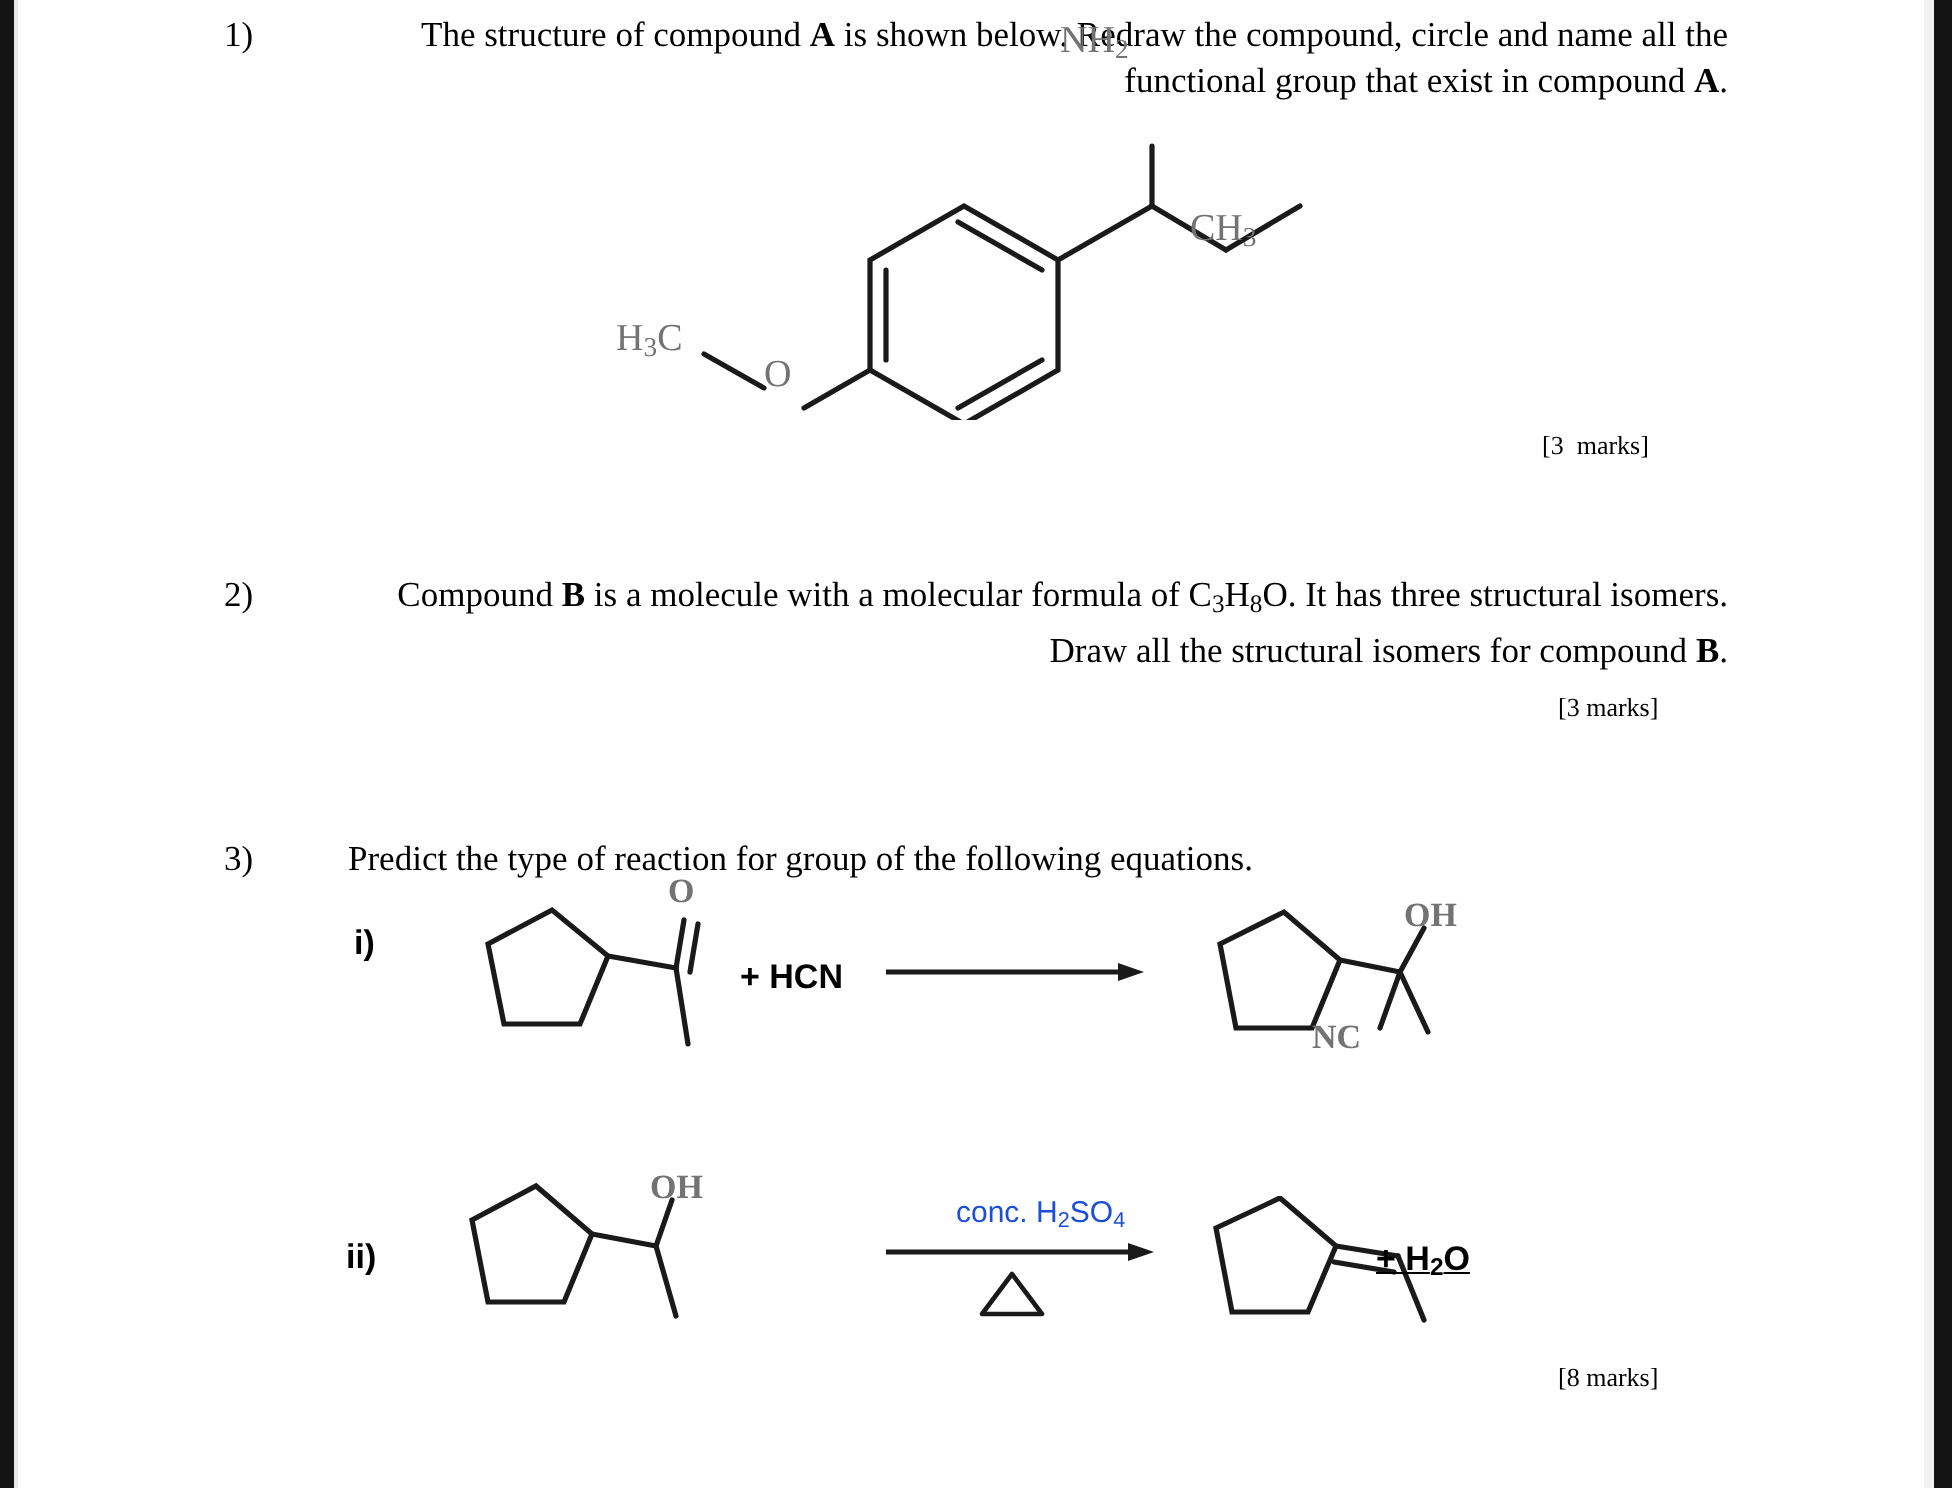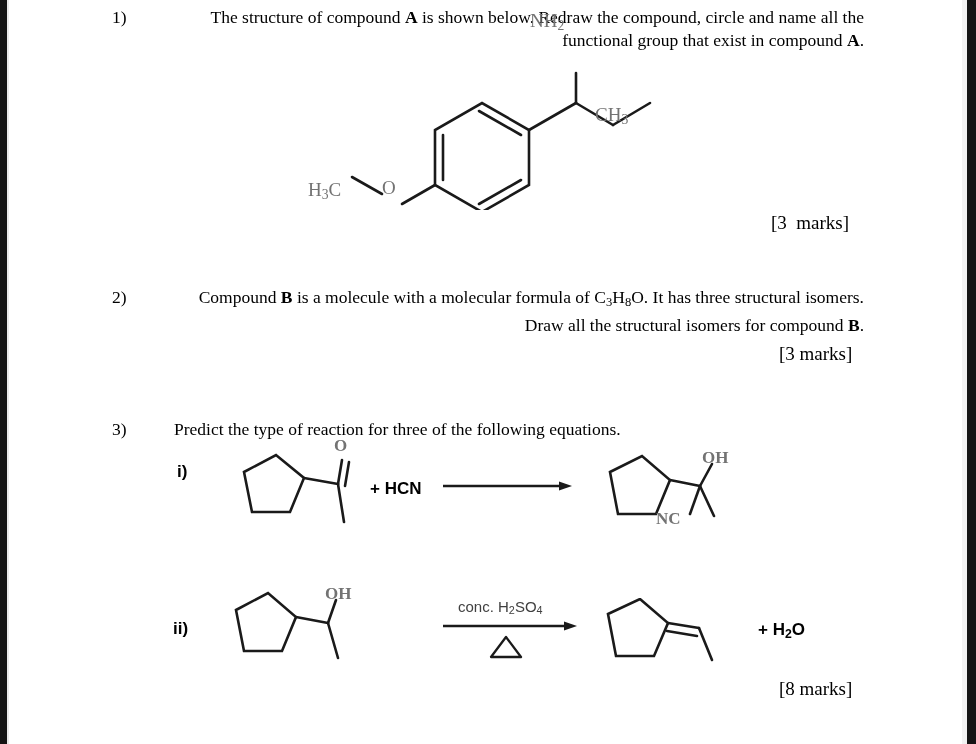--- a/index.html
+++ b/index.html
@@ -58,21 +58,21 @@
     text-align: right;
   }
   .q-text b { font-weight: bold; }
   sub {
     font-size: 0.72em;
     vertical-align: -0.22em;
   }
 
   .marks {
     position: absolute;
-    font-size: 19px;
+    font-size: 13px;
     line-height: 22px;
     white-space: pre;
   }
 
   .struct {
     position: absolute;
   }
 
   
   .rxn-label {
@@ -81,21 +81,22 @@
     font-weight: bold;
     font-size: 17px;
     white-space: nowrap;
   }
   .cond-label {
     position: absolute;
     font-family: "Liberation Sans", sans-serif;
     font-weight: normal;
     font-size: 15px;
     white-space: nowrap;
-    color: #404040;
+    color: #1d4ed8;
+    margin-left: 20px;
   }
   .atom-label {
     position: absolute;
     font-family: Liberation Serif, serif;
     font-size: 19px;
     font-weight: normal;
     white-space: nowrap;
     color: #737373;
   }
   .atom-label.bold {
@@ -145,21 +146,21 @@
     </svg>
     
     <div class="atom-label" style="left:200px; top:-50px;">
       <span>NH</span><sub>2</sub>
     </div>
     
     <div class="atom-label" style="left:265px; top:44px;">
       <span>CH</span><sub>3</sub>
     </div>
     
-    <div class="atom-label" style="left:-22px; top:99px;margin-top:20px;">
+    <div class="atom-label" style="left:-22px; top:99px;">
       <span>H</span><sub>3</sub><span>C</span>
     </div>
     
     <div class="atom-label" style="left:52px; top:117px;">
       <span>O</span>
     </div>
   </div>
 
   <div class="marks" style="left:771px; top:212px;">[3  marks]</div>
 
@@ -167,21 +168,21 @@
     <div class="q-num">2)</div>
     <div class="q-text">
       <span>Compound </span><b>B</b><span> is a molecule with a molecular formula of C</span><sub>3</sub><span>H</span><sub>8</sub><span>O. It has three structural isomers. Draw all the structural isomers for compound </span><b>B</b><span>.</span>
     </div>
   </div>
 
   <div class="marks" style="left:779px; top:343px;">[3 marks]</div>
 
   <div class="q-block" style="left:112px; top:418px; width:752px;">
     <div class="q-num">3)</div>
-    <div class="q-text">Predict the type of reaction for three of the following equations.</div>
+    <div class="q-text">Predict the type of reaction for group of the following equations.</div>
   </div>
 
   <div class="rxn-label" style="left:177px; top:462px;">i)</div>
 
   <div class="struct" style="left:228px; top:450px; width:130px; height:80px;">
     <svg width="130" height="80" viewBox="0 0 130 80">
       <g stroke="#1a1a1a" stroke-width="2.6" fill="none" stroke-linecap="round">
 
         <polygon points="16,22 48,5 76,28 62,62 24,62"></polygon>
 
@@ -264,19 +265,19 @@
         <polygon points="8,16 40,1 68,25 54,58 16,58"></polygon>
 
         <line x1="68" y1="25" x2="99" y2="30"></line>
         <line x1="67" y1="33" x2="97" y2="38"></line>
 
         <line x1="99" y1="30" x2="112" y2="62"></line>
       </g>
     </svg>
   </div>
 
-  <div class="rxn-label" style="left:758px; top:620px;">
+  <div class="rxn-label" style="left:688px; top:620px;text-decoration:underline;">
     <span>+ H</span><sub>2</sub><span>O</span>
   </div>
 
   <div class="marks" style="left:779px; top:678px;">[8 marks]</div>
 
 </div>
 
 </body></html>

